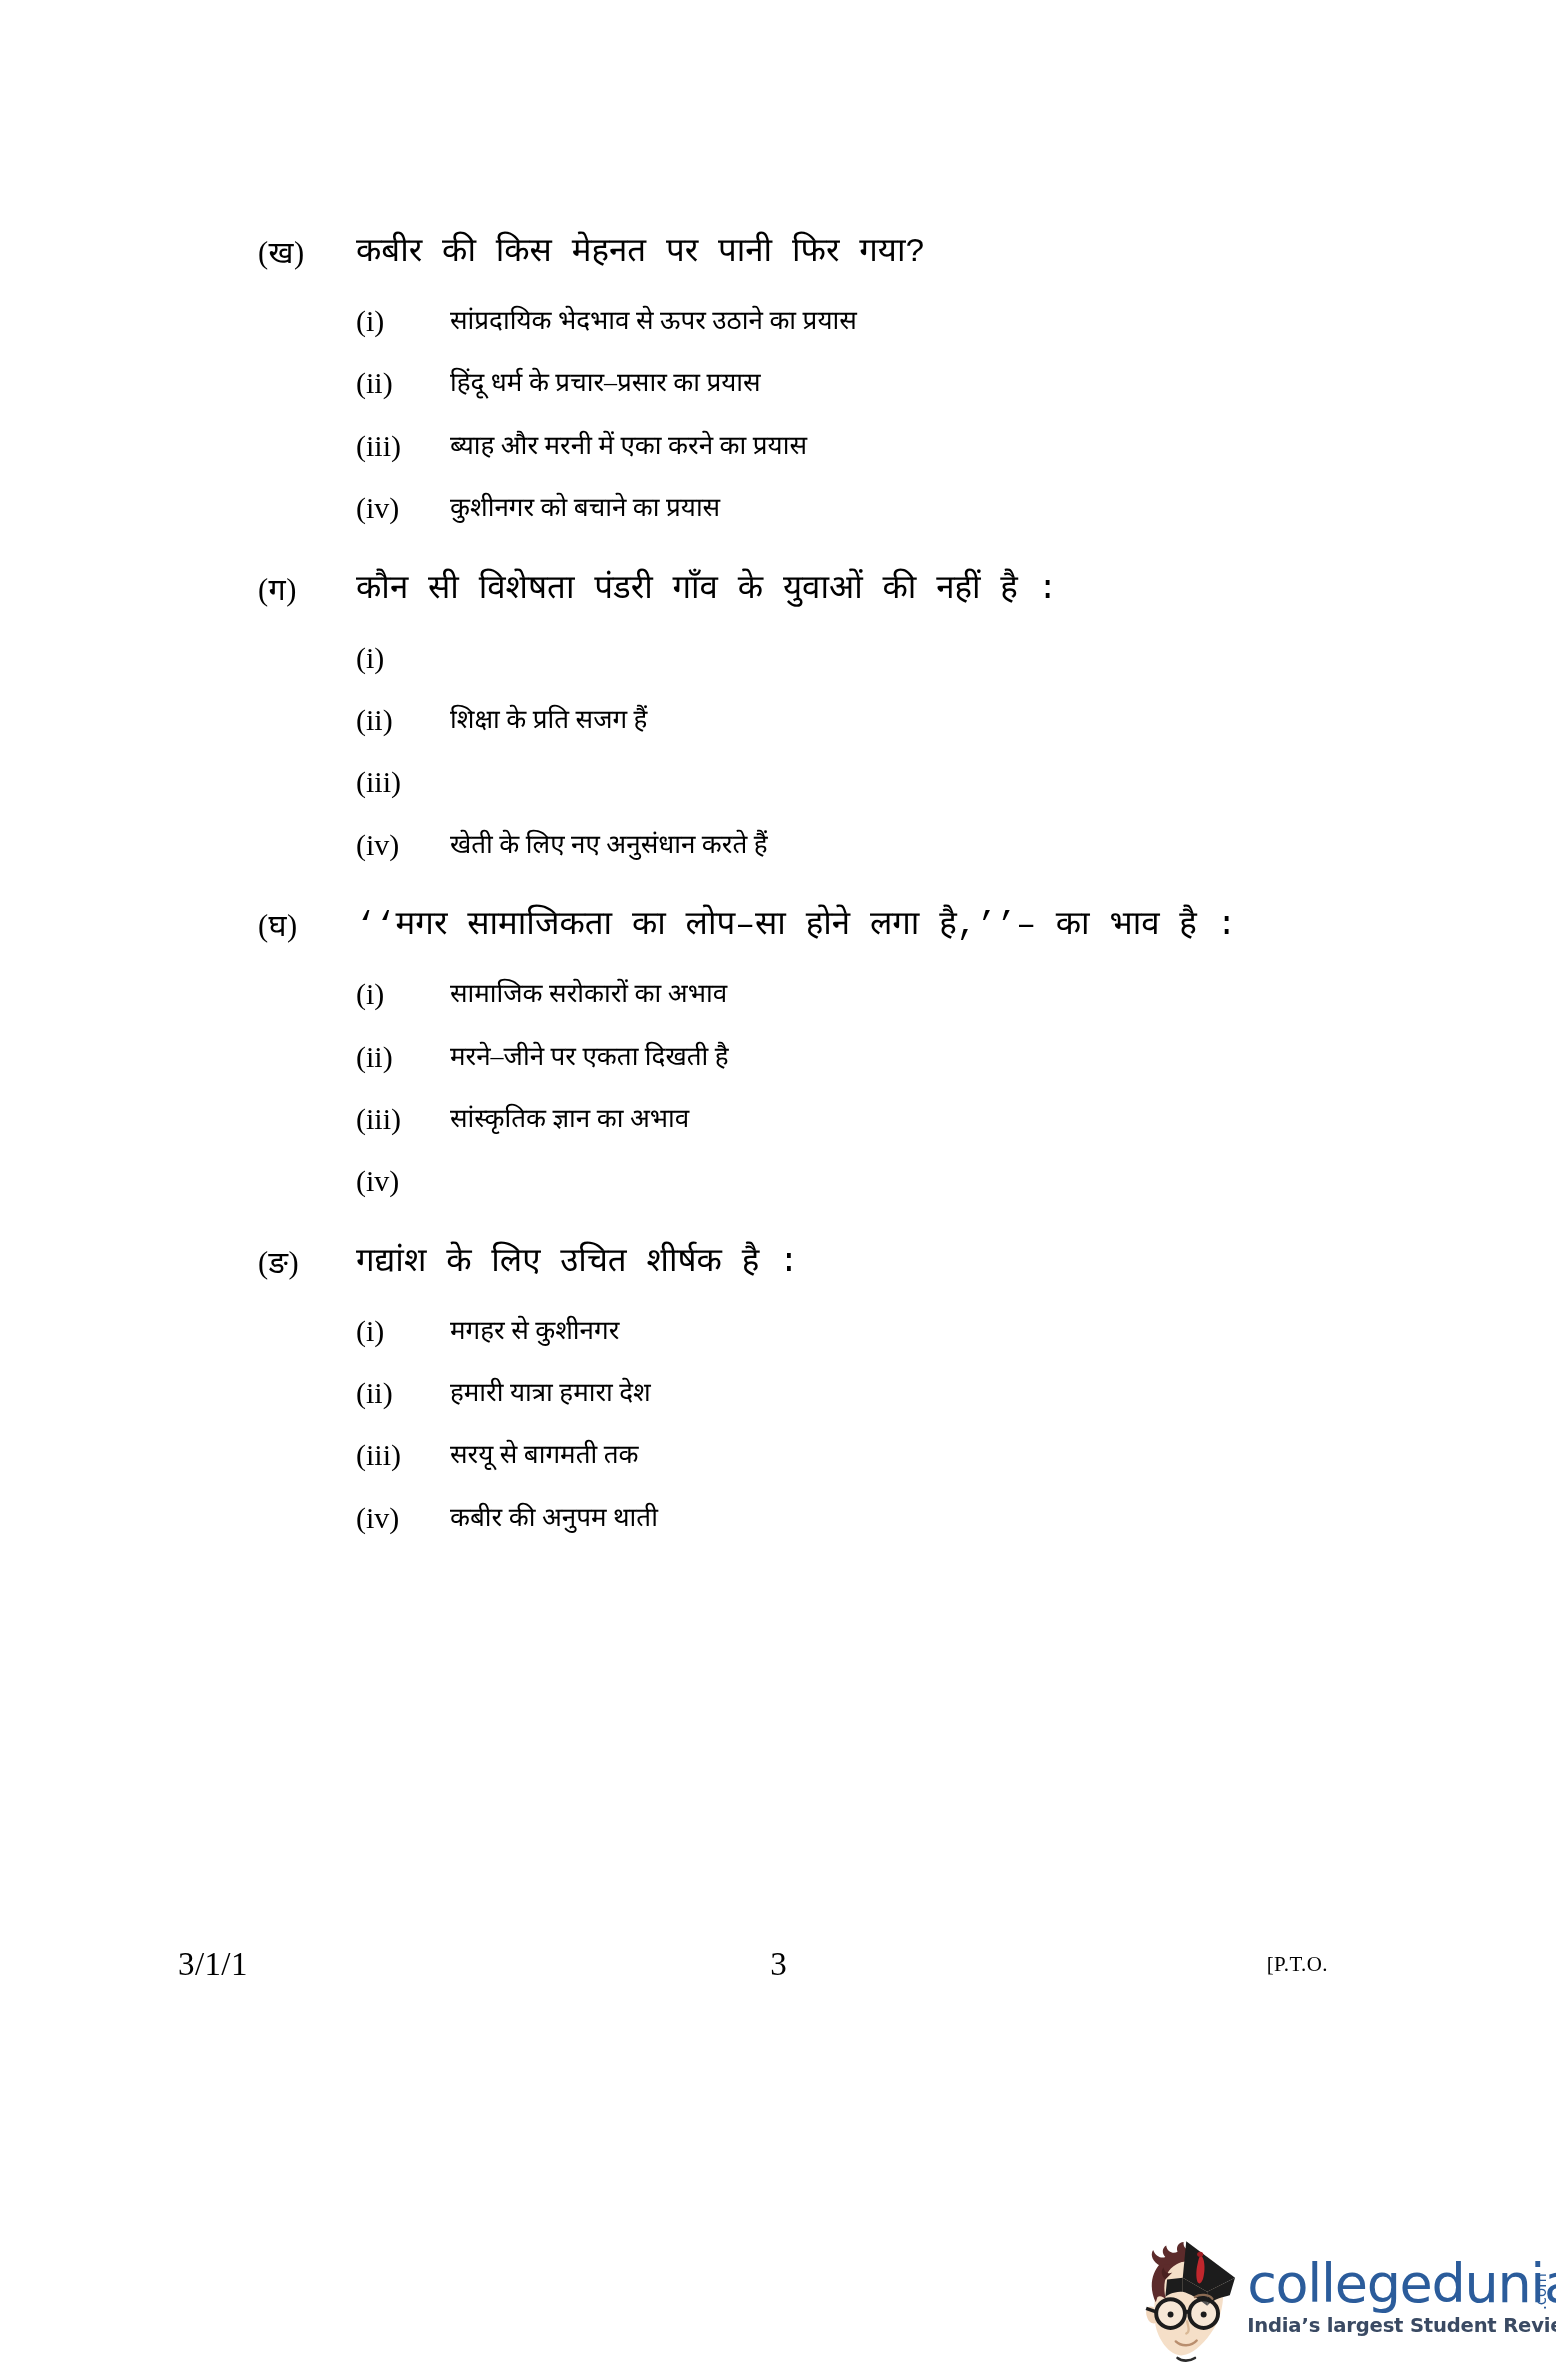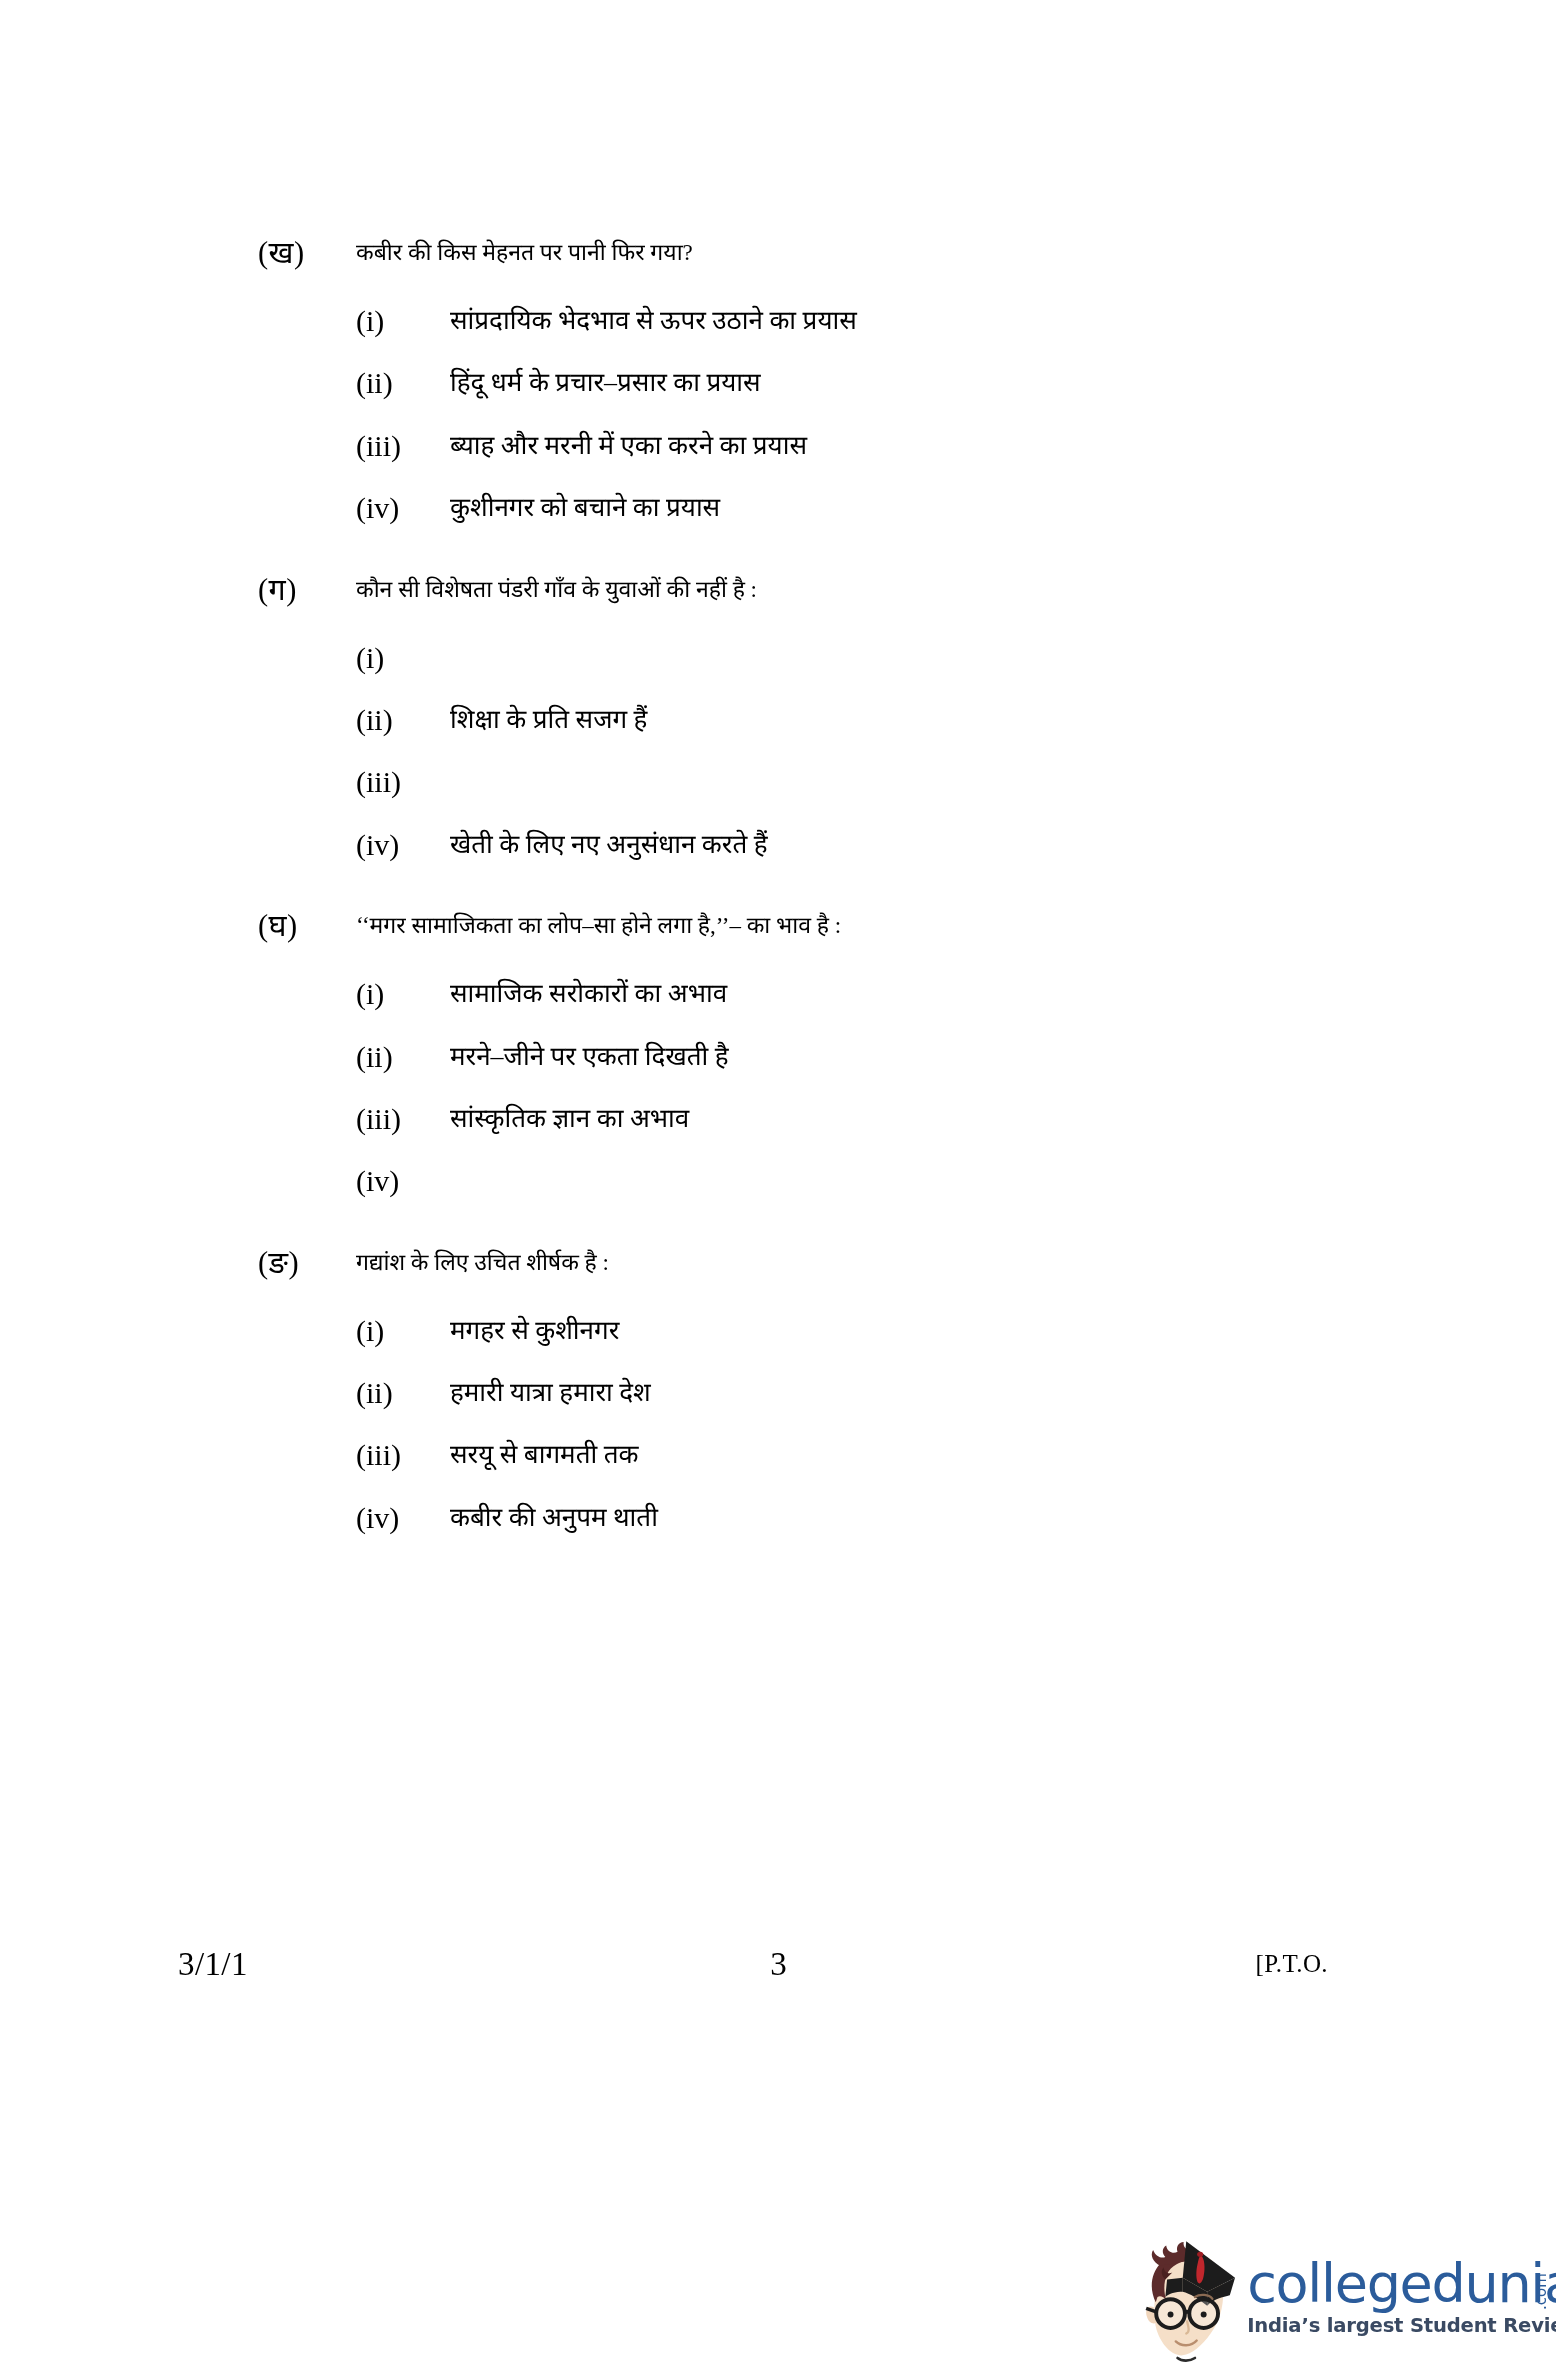--- a/index.html
+++ b/index.html
@@ -47,23 +47,24 @@
   .q-marker {
     width: 98px;
     flex: 0 0 98px;
     font-size: 30.5px;
     line-height: 38px;
     letter-spacing: 0.4px;
     white-space: nowrap;
   }
   .q-text {
     flex: 1 1 auto;
-    font-size: 23px;
+    font-size: 33px;
     line-height: 38px;
     white-space: nowrap;
+    font-family: Liberation Mono, monospace;
   }
 
   
   .opt-row {
     display: flex;
     align-items: flex-start;
     margin-bottom: 24.4px;
     padding-left: 98px;
   }
   .opt-num {
@@ -108,21 +109,21 @@
     top: 0;
     width: 1557px;
     text-align: center;
     font-size: 33px;
     line-height: 42px;
   }
   #footer-pto {
     position: absolute;
     right: 229px;
     top: 0;
-    font-size: 25px;
+    font-size: 21px;
     line-height: 42px;
     letter-spacing: 0.4px;
   }
 
   
   #watermark {
     position: absolute;
     left: 1127px;
     top: 2222px;
     width: 419px;

